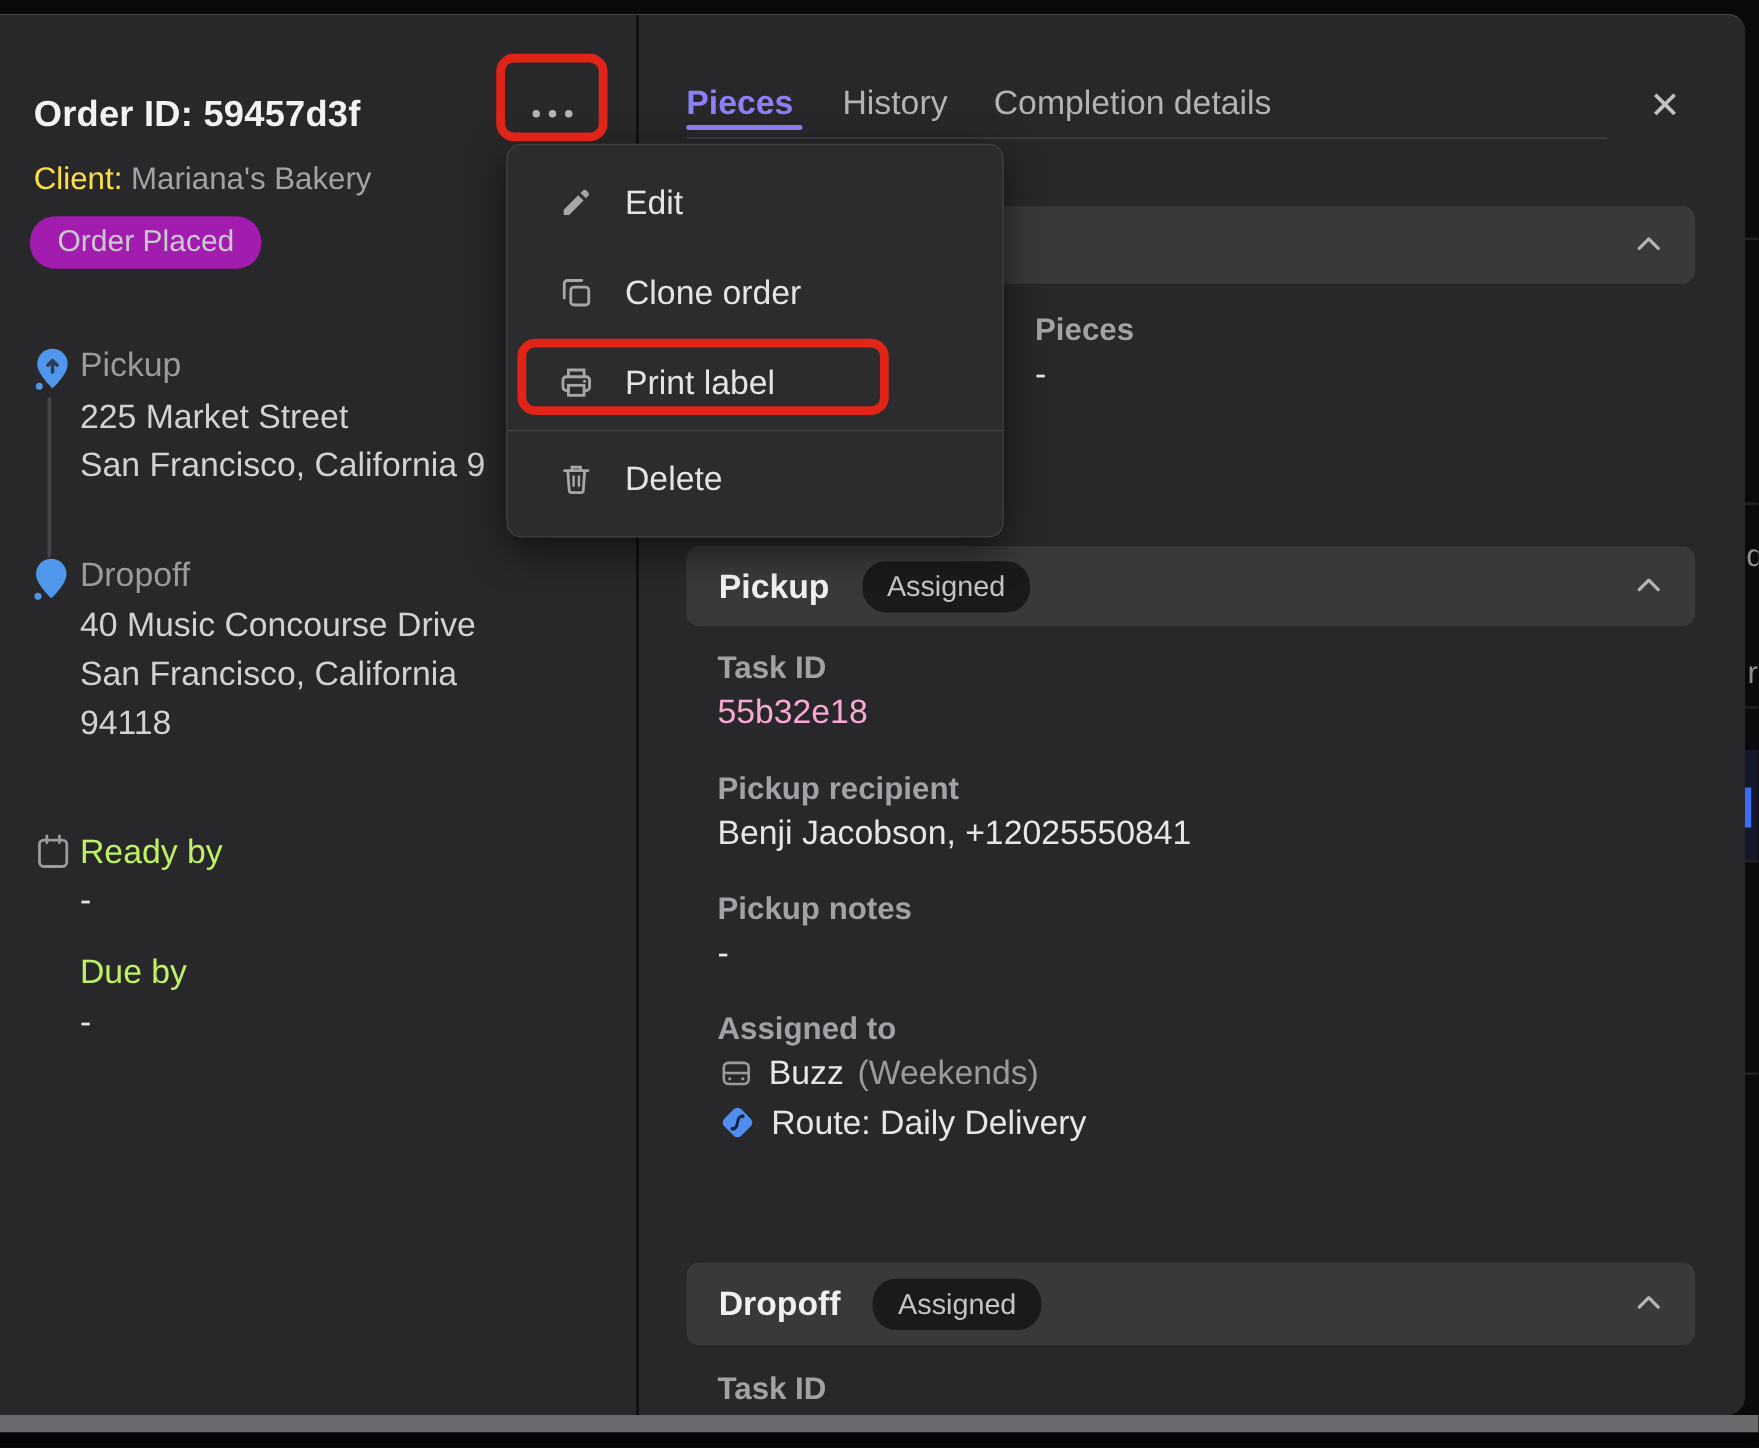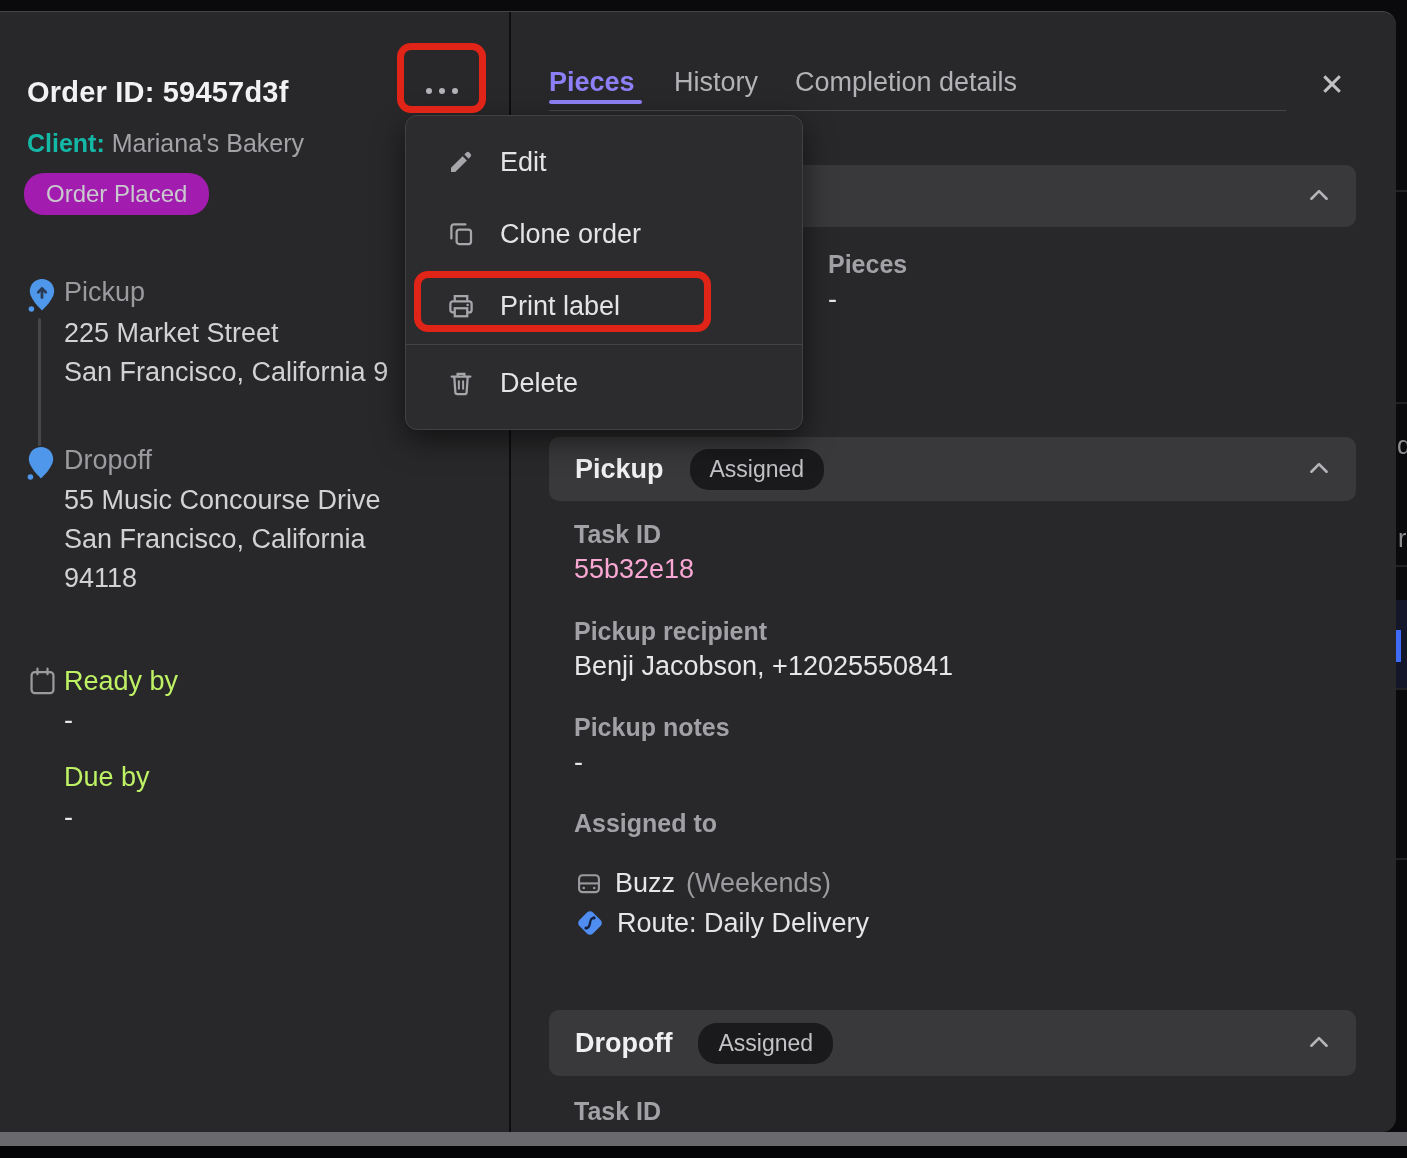--- a/index.html
+++ b/index.html
@@ -8,21 +8,21 @@
 
   
   .panel { position:absolute; left:0; top:11px; width:1396px; height:1121px;
            background:#28282a; border-top:1px solid #454548;
            border-radius:0 14px 14px 0; overflow:hidden; z-index:2; }
   .vdivider { position:absolute; left:509px; top:0; width:2px; height:1121px; background:#0e0e10; }
 
   
   .order-title { position:absolute; left:27px; top:64px; font-size:29px; font-weight:700; color:#f2f2f4; letter-spacing:.2px; }
   .client-line { position:absolute; left:27px; top:117px; font-size:25px; color:#a3a3a7; white-space:nowrap; }
-  .client-line .lbl { font-weight:700; color:#14b8a6; }
+  .client-line .lbl { font-weight:400; color:#fde047; }
   .status-badge { position:absolute; left:24px; top:161px; background:#a21caf; color:#c9c9cd;
                   font-size:24px; padding:7px 22px; border-radius:20px; }
   .pin { position:absolute; width:28px; height:34px; }
   .pin-pickup { left:28px; top:266px; }
   .pin-dropoff { left:27px; top:434px; }
   .connector { position:absolute; left:38px; top:306px; width:3px; height:128px; background:#47474b; border-radius:2px; }
   .loc-label { position:absolute; left:64px; font-size:27px; color:#9b9b9f; white-space:nowrap; }
   .addr { position:absolute; left:64px; font-size:27px; color:#d2d2d5; white-space:nowrap; }
   .cal-icon { position:absolute; left:29px; top:655px; width:27px; height:29px; }
   .time-label { position:absolute; left:64px; font-size:27px; color:#bef264; }
@@ -47,21 +47,21 @@
   .sh-2 { top:425px; height:64px; }
   .sh-3 { top:998px; height:66px; }
   .section-title { font-size:27px; font-weight:700; color:#f0f0f3; margin-right:26px; }
   .section-badge { background:#1a1a1c; color:#c3c3c7; font-size:23px; padding:7px 20px; border-radius:19px; }
   .chevron { position:absolute; right:24px; top:50%; transform:translateY(-50%); width:26px; height:26px; }
 
   .f-label { position:absolute; font-size:25px; font-weight:600; color:#a2a2a6; white-space:nowrap; }
   .f-value { position:absolute; font-size:27px; color:#e6e6e9; white-space:nowrap; }
   .task-link { position:absolute; font-size:27px; color:#f9a8d4; white-space:nowrap; cursor:pointer; }
   .assign-row { position:absolute; left:574px; display:flex; align-items:center; gap:11px;
-                font-size:27px; color:#e6e6e9; white-space:nowrap;margin-top:25px; }
+                font-size:27px; color:#e6e6e9; white-space:nowrap; }
   .assign-row .muted { color:#9b9b9f; }
 
   
   .menu { position:absolute; left:405px; top:115px; width:398px; background:#2c2c2e;
           border:1px solid #414144; border-radius:12px; padding:10px 0;
           box-shadow:0 10px 30px rgba(0,0,0,.55); z-index:50; }
   .menu-item { height:72px; display:flex; align-items:center; gap:24px; padding:0 20px 0 40px;
                font-size:27px; color:#e4e4e7; cursor:pointer; white-space:nowrap; }
   .menu-item svg { flex:0 0 30px; }
   .menu-divider { height:1px; background:#434346; margin:2px 0; }
@@ -129,21 +129,21 @@
     </svg>
     <div class="loc-label" style="top:265px">Pickup</div>
     <div class="addr" style="top:306px">225 Market Street</div>
     <div class="addr" style="top:345px">San Francisco, California 9</div>
 
     <svg class="pin pin-dropoff" viewBox="0 0 28 34">
       <path d="M14 1C7.2 1 1.8 6.4 1.8 13.1 1.8 21.6 14 32.5 14 32.5s12.2-10.9 12.2-19.4C26.2 6.4 20.8 1 14 1z" fill="#4f97ea"></path>
       <circle cx="3.4" cy="31" r="2.8" fill="#4f97ea"></circle>
     </svg>
     <div class="loc-label" style="top:433px">Dropoff</div>
-    <div class="addr" style="top:473px">55 Music Concourse Drive</div>
+    <div class="addr" style="top:473px">40 Music Concourse Drive</div>
     <div class="addr" style="top:512px">San Francisco, California</div>
     <div class="addr" style="top:551px">94118</div>
 
     <svg class="cal-icon" viewBox="0 0 24 26">
       <rect x="2.2" y="4.5" width="19.6" height="19" rx="3" fill="none" stroke="#9b9b9f" stroke-width="2"></rect>
       <path d="M7.5 1.5v5M16.5 1.5v5" stroke="#9b9b9f" stroke-width="2" stroke-linecap="round"></path>
     </svg>
     <div class="time-label" style="top:654px">Ready by</div>
     <div class="time-value" style="top:693px">-</div>
     <div class="time-label" style="top:750px">Due by</div>

